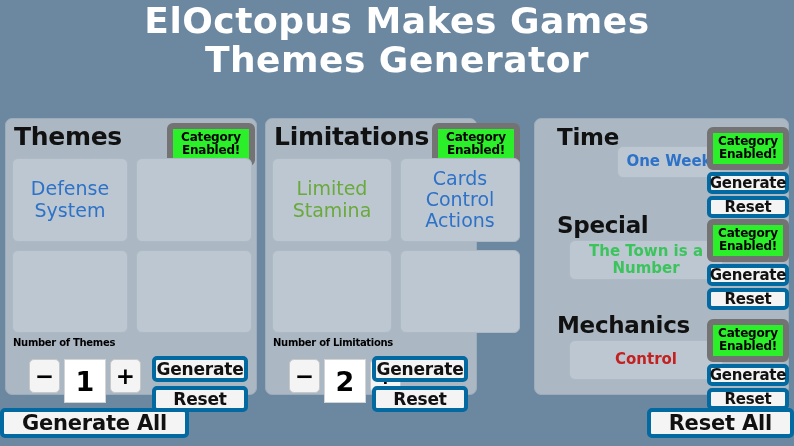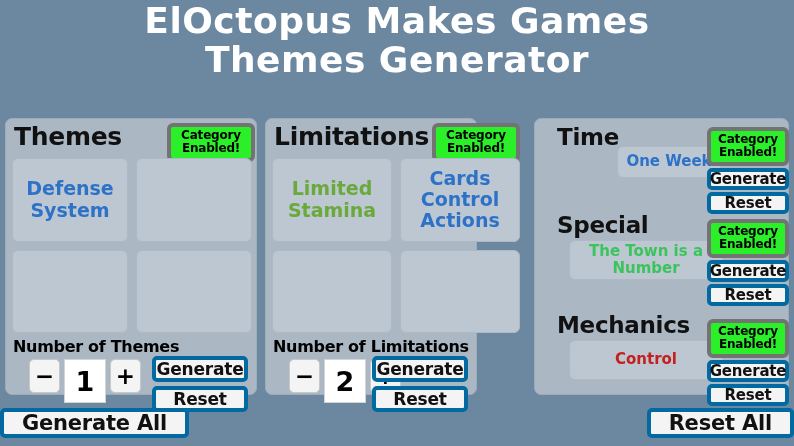--- a/index.html
+++ b/index.html
@@ -48,21 +48,21 @@
     font-weight: bold;
     letter-spacing: -0.3px;
   }
 
   
   .badge {
     position: absolute;
     background: #2bf029;
     color: #000000;
     border-radius: 6px;
-    border: 4px solid #737373;
+    border: 6px solid #737373;
     font-size: 12px;
     font-weight: bold;
     line-height: 1.08;
     text-align: center;
     padding: 2px 4px 3px 4px;
     letter-spacing: -0.2px;
   }
 
   
   .slot-grid {
@@ -77,31 +77,31 @@
   #panel-limitations .slot-grid { width: 248px; }
   .slot {
     background: #bcc7d1;
     border: 1px solid #adbac6;
     border-radius: 6px;
     display: flex;
     align-items: center;
     justify-content: center;
     text-align: center;
     font-size: 19px;
-    font-weight: bold;
+    font-weight: normal;
     line-height: 1.12;
     padding: 2px;
   }
   .slot.empty { color: transparent; }
 
   
   .count-label {
     position: absolute;
     left: 7px; top: 218px;
-    font-size: 16px;
+    font-size: 10px;
     font-weight: bold;
     color: #000000;
     letter-spacing: -0.3px;
   }
   .stepper {
     position: absolute;
     left: 23px; top: 240px;
     display: flex;
     align-items: stretch;
     gap: 4px;

